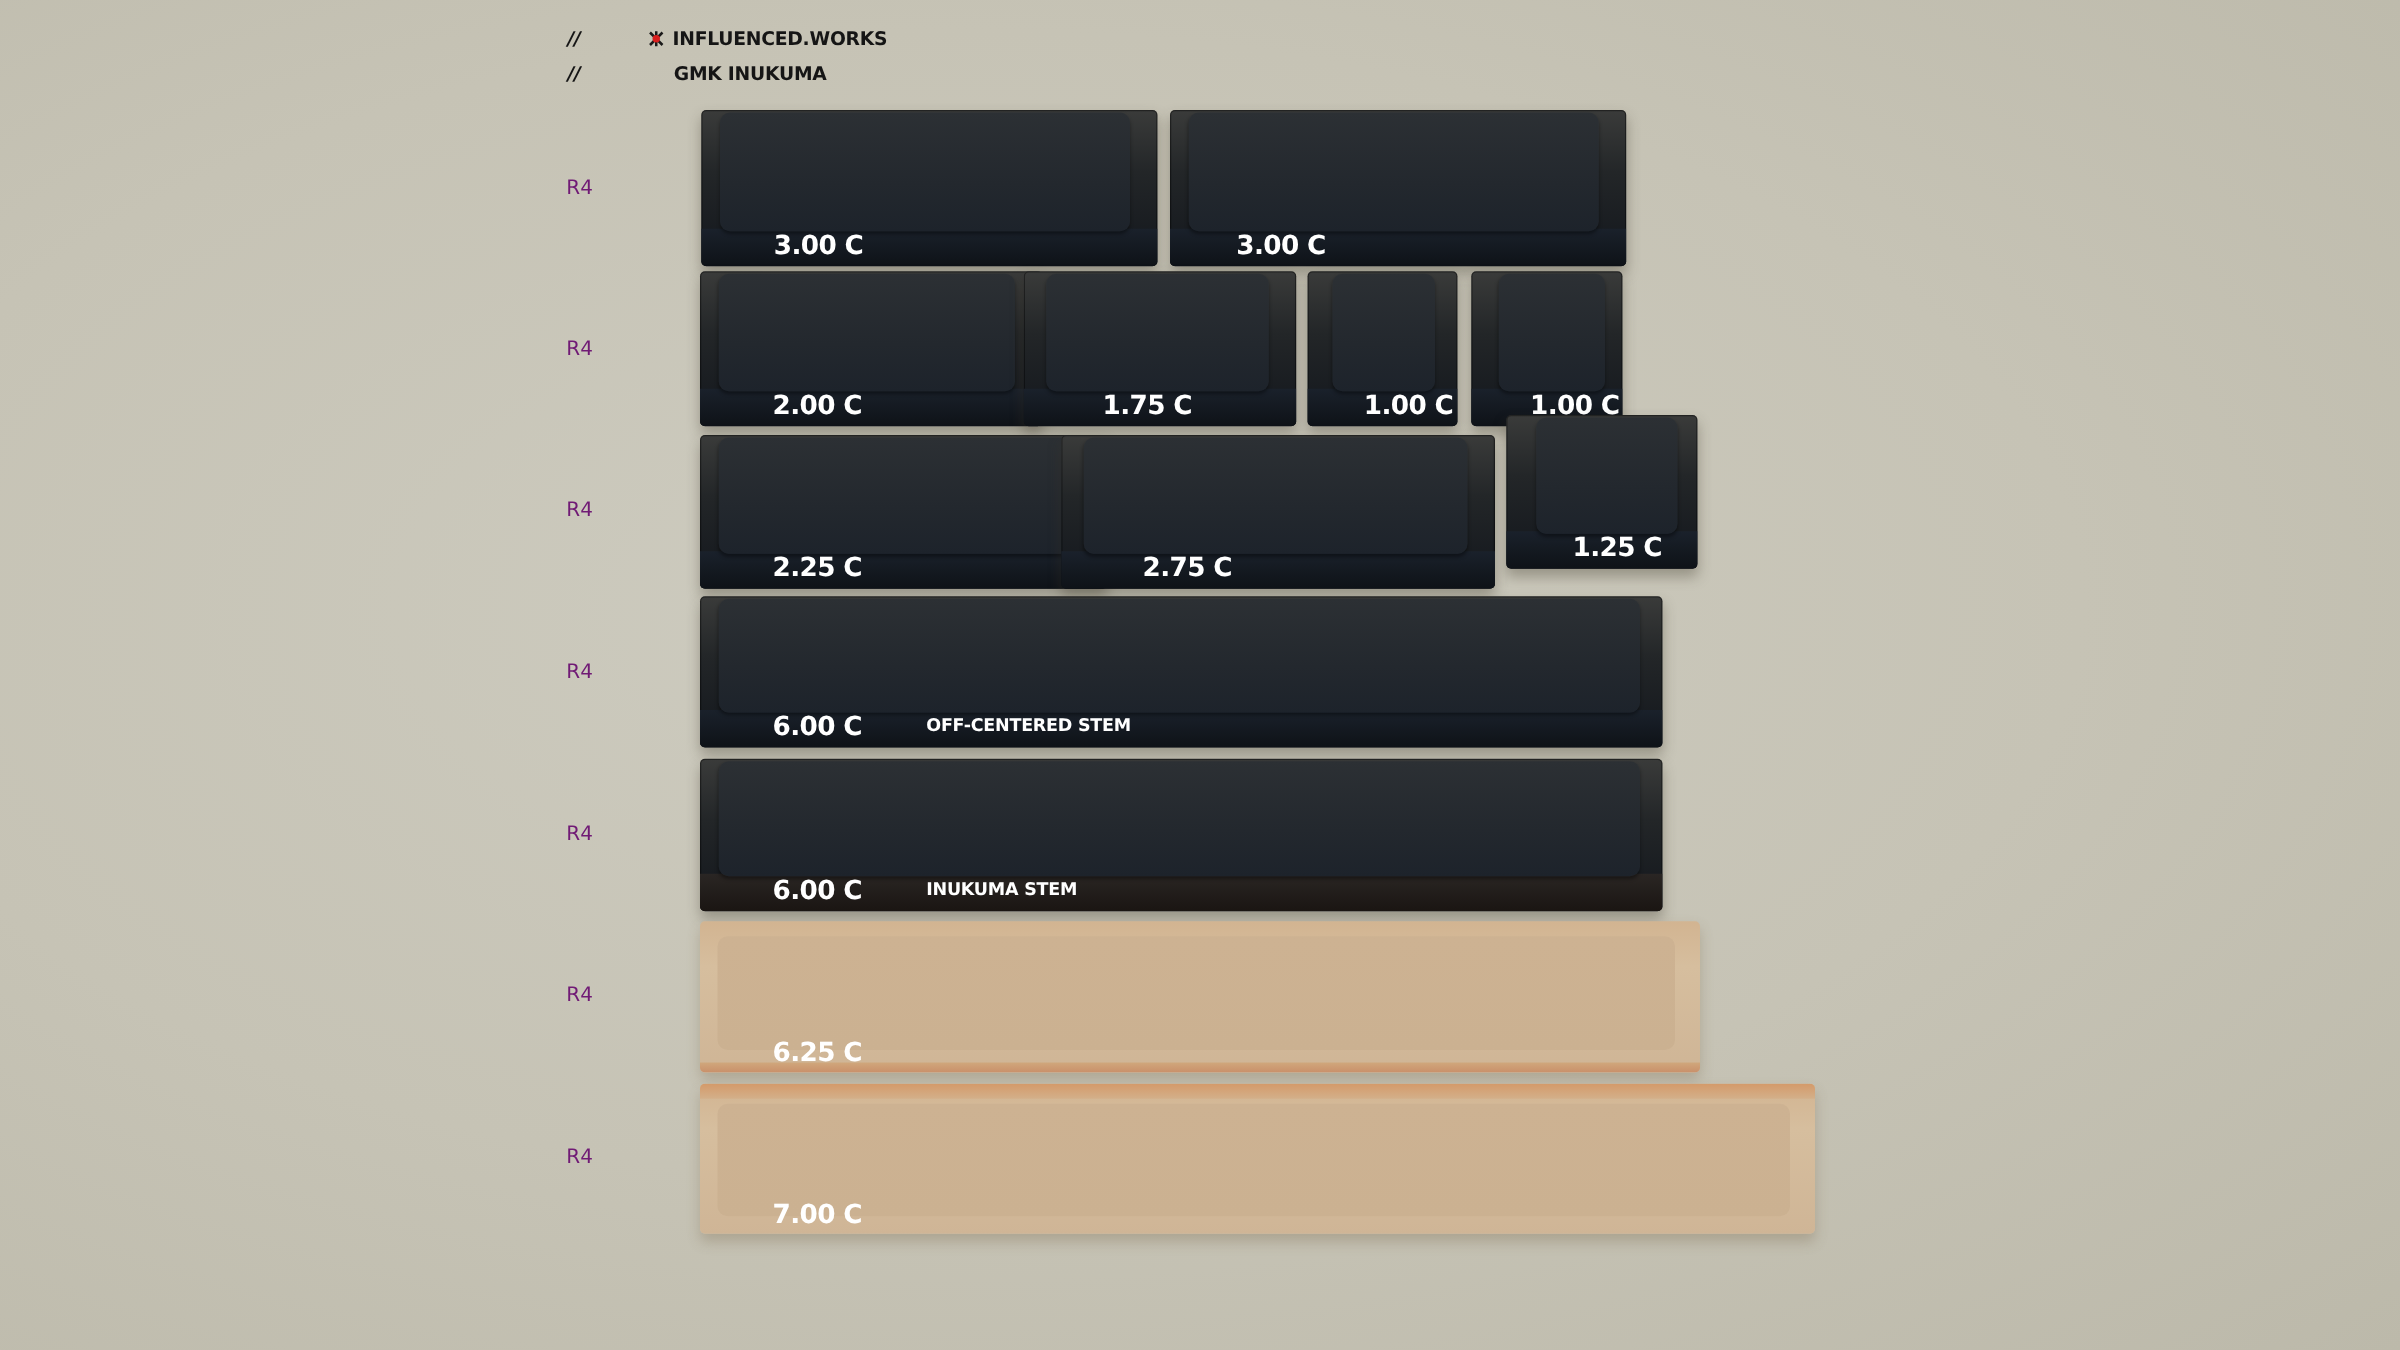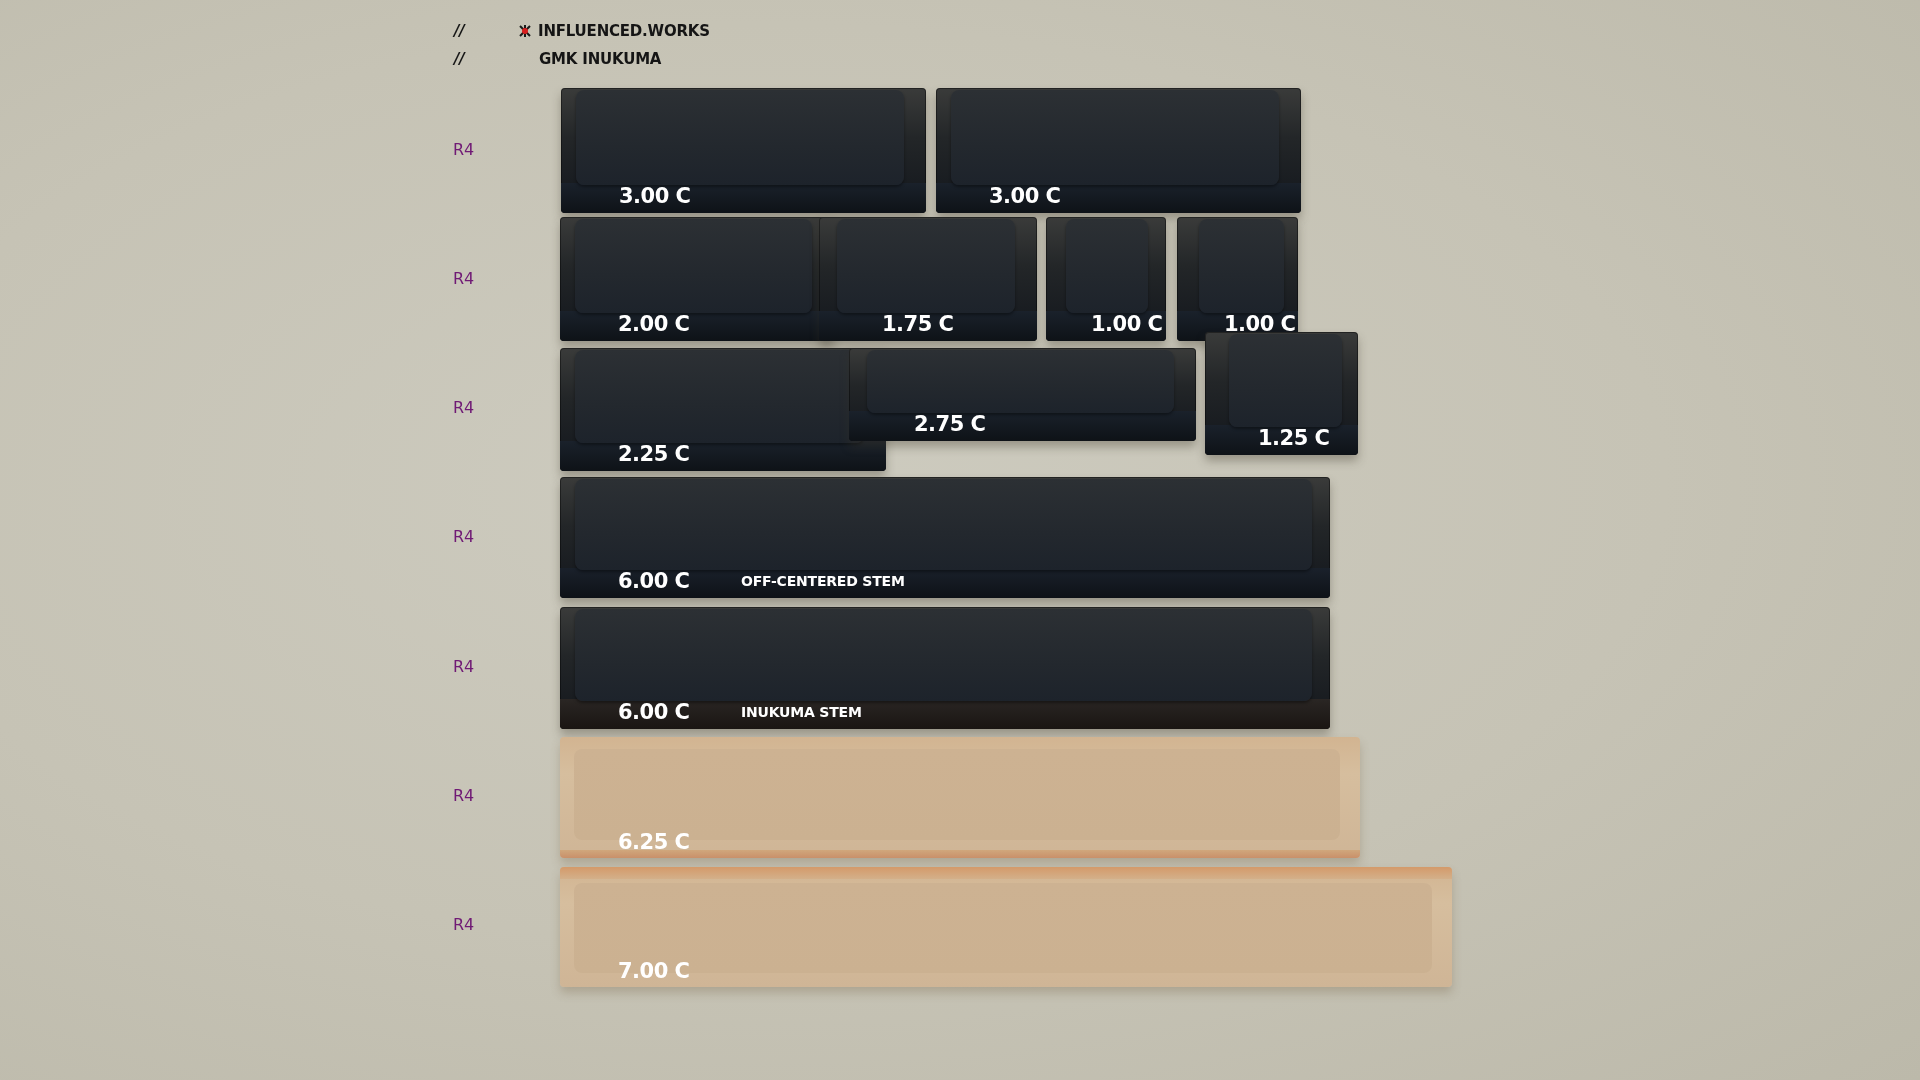--- a/index.html
+++ b/index.html
@@ -102,21 +102,21 @@
   <div class="bottom"></div>
     <div class="top" style="left:22px; right:14px;"></div>
   <span class="klabel" style="left:19px;">1.00 C</span>
 </div>
 
 <div class="key dark" style="left:560px; top:348px; width:326px; height:123px;">
   <div class="bottom"></div>
     <div class="top"></div>
   <span class="klabel">2.25 C</span>
 </div>
-<div class="key dark" style="left:849px; top:348px; width:347px; height:93px;">
+<div class="key dark" style="left:849px; top:348px; width:347px; height:123px;">
   <div class="bottom"></div>
     <div class="top" style="left:18px;"></div>
   <span class="klabel" style="left:37px;">2.75 C</span>
 </div>
 <div class="key dark" style="left:1205px; top:332px; width:153px; height:123px;">
   <div class="bottom"></div>
     <div class="top" style="left:24px; right:16px;"></div>
   <span class="klabel" style="left:25px;">1.25 C</span>
 </div>
 

